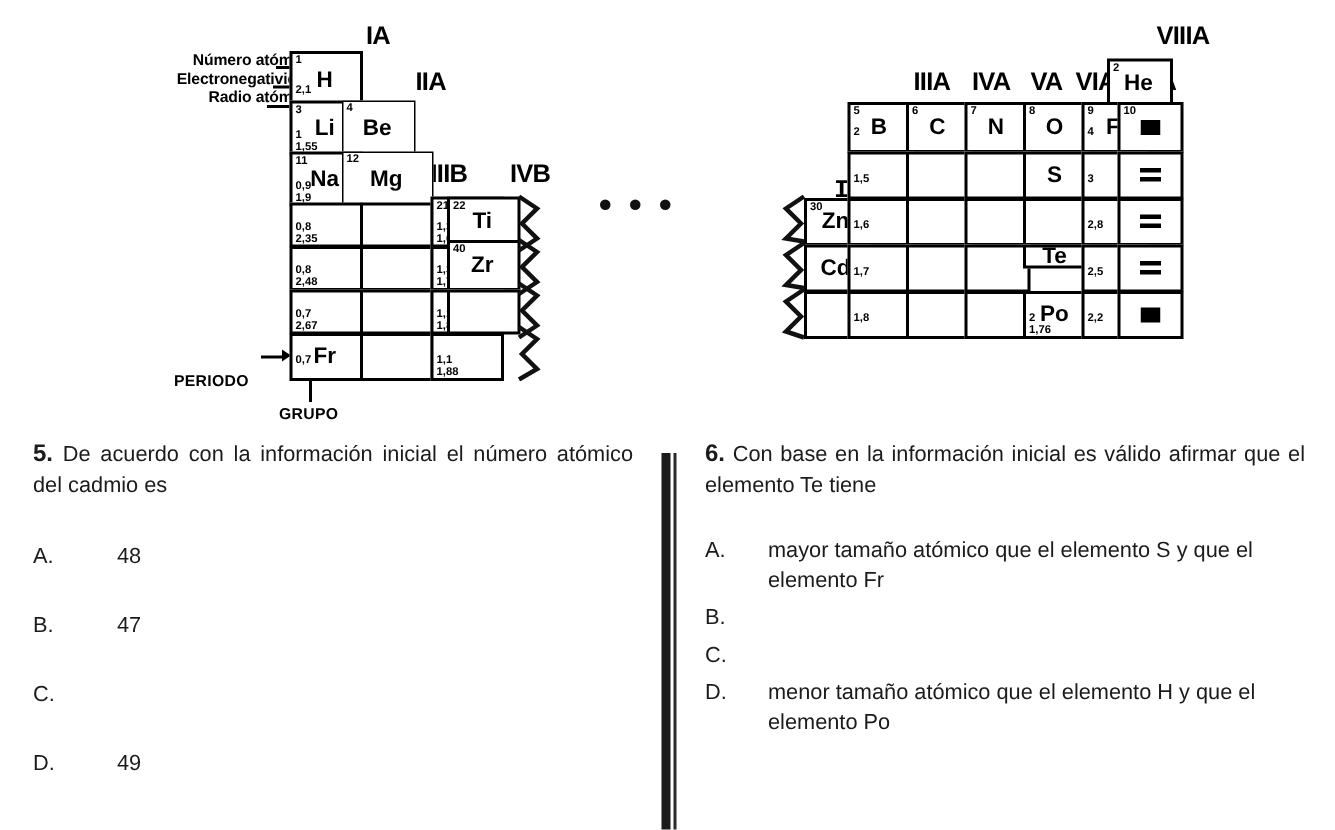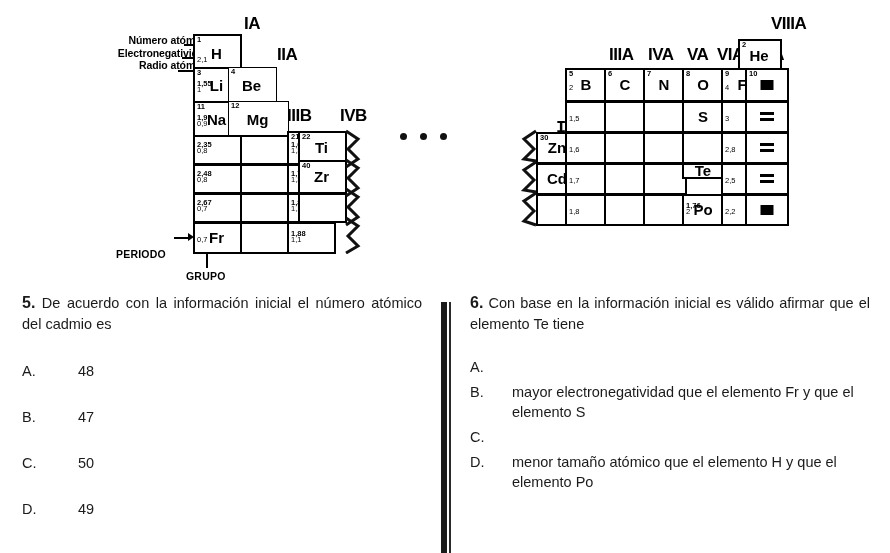--- a/index.html
+++ b/index.html
@@ -41,24 +41,24 @@
     font-size:15px;font-weight:bold;color:#000;
     font-family:"Liberation Sans", sans-serif;
   }
   .cell .sym.shift{text-align:right;padding-right:3px;}
   .cell .z{
     position:absolute;left:2px;top:0px;
     font-size:7.5px;font-weight:bold;line-height:8px;color:#000;
   }
   .cell .en{
     position:absolute;left:2px;bottom:8px;
-    font-size:7.5px;font-weight:normal;line-height:8px;color:#000;
+    font-size:7.5px;font-weight:bold;line-height:8px;color:#000;
   }
   .cell .ra{
-    position:absolute;left:2px;bottom:14px;
+    position:absolute;left:2px;bottom:0px;
     font-size:7.5px;font-weight:bold;line-height:8px;color:#000;
   }
   .cell .blk{
     position:absolute;left:50%;top:50%;transform:translate(-50%,-50%);
     width:13px;height:10px;background:#000;
   }
   .cell .eqs{
     position:absolute;left:50%;top:50%;transform:translate(-50%,-50%);
     width:14px;height:10px;
   }
@@ -361,40 +361,39 @@
       <div class="optrow">
         <span class="ltr">A.</span>
         <span class="txt">48</span>
       </div>
       <div class="optrow">
         <span class="ltr">B.</span>
         <span class="txt">47</span>
       </div>
       <div class="optrow">
         <span class="ltr">C.</span>
-        <span class="txt">50</span>
       </div>
       <div class="optrow">
         <span class="ltr">D.</span>
         <span class="txt">49</span>
       </div>
     </div>
 
     <div class="qcol right">
       <p class="qstem">
         <span class="qnum">6.</span>
         <span>Con base en la información inicial es válido afirmar que el elemento Te tiene</span>
       </p>
       <div class="optlist">
         <div class="optrow">
           <span class="ltr">A.</span>
+          <span class="txt">mayor tamaño atómico que el elemento S y que el elemento Fr</span>
         </div>
         <div class="optrow">
           <span class="ltr">B.</span>
-          <span class="txt">mayor electronegatividad que el elemento Fr y que el elemento S</span>
         </div>
         <div class="optrow">
           <span class="ltr">C.</span>
         </div>
         <div class="optrow">
           <span class="ltr">D.</span>
           <span class="txt">menor tamaño atómico que el elemento H y que el elemento Po</span>
         </div>
       </div>
     </div>

